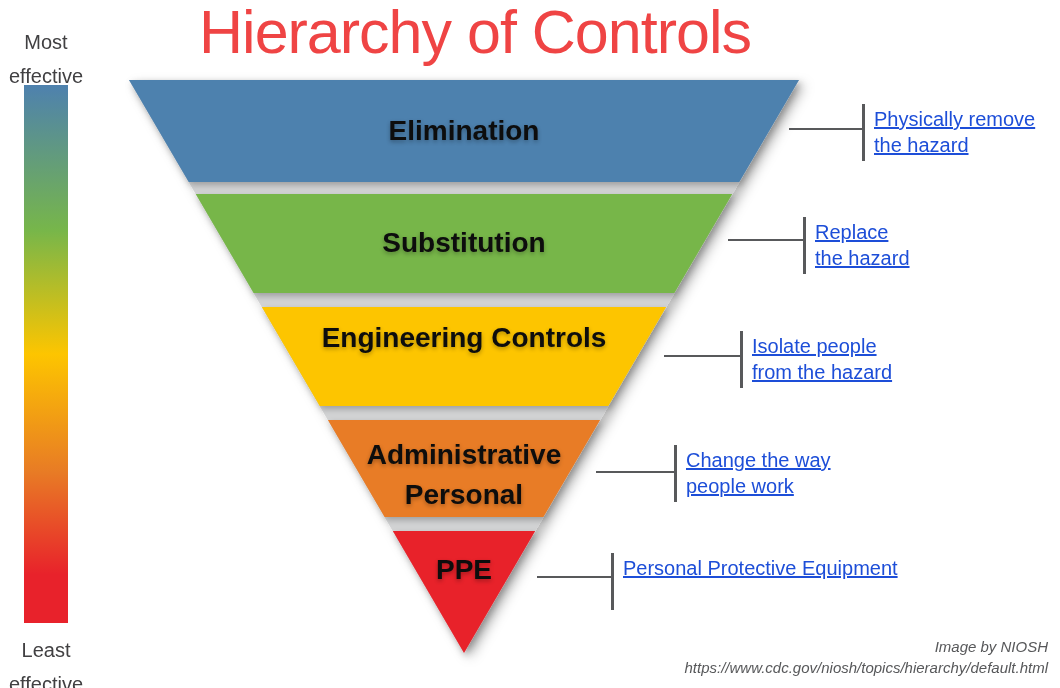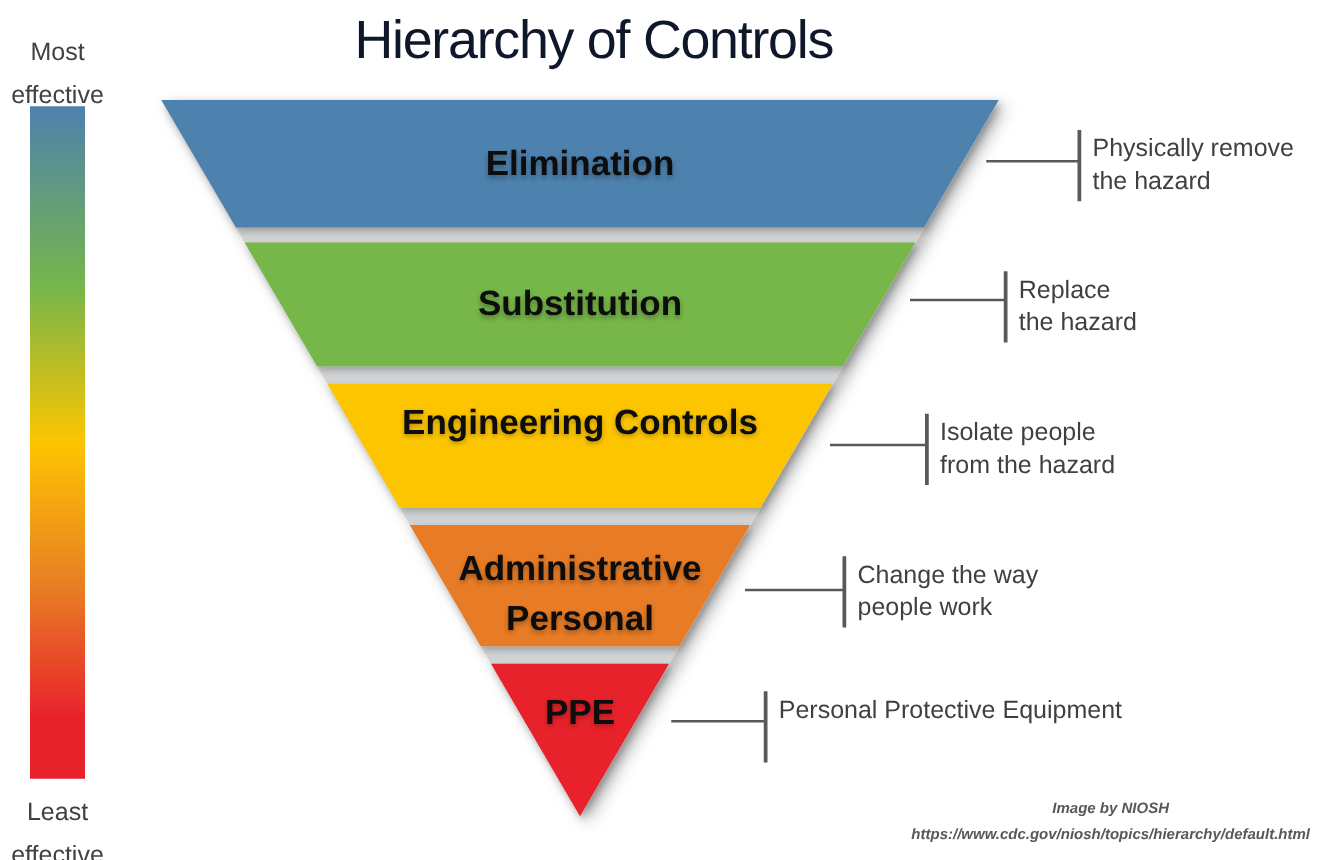--- a/index.html
+++ b/index.html
@@ -4,22 +4,22 @@
 <style>
   html,body { margin:0; padding:0; }
   body { font-family:"Liberation Sans", sans-serif; background:#ffffff; }
   #stage {
     position:relative; width:1060px; height:688px; overflow:hidden;
     background:#ffffff;
   }
   
   .title {
     position:absolute; left:140px; top:0px; width:670px;
-    text-align:center; font-size:43px; line-height:64px;
-    font-weight:400; color:#0f172a; letter-spacing:-1px;
+    text-align:center; font-size:61px; line-height:64px;
+    font-weight:400; color:#ef4444; letter-spacing:-1px;
   }
   
   .scale-label {
     position:absolute; width:92px; text-align:center;
     font-size:20px; line-height:34px; color:#414042;
   }
   .scale-label.most { left:0px; top:25px; }
   .scale-label.least { left:0px; top:633px; }
   .grad-bar {
     position:absolute; left:24px; top:85px; width:44px; height:538px;
@@ -34,42 +34,43 @@
   }
   .bl0 { left:314px; top:111px; width:300px; }
   .bl1 { left:314px; top:223px; width:300px; }
   .bl2 { left:314px; top:318px; width:300px; }
   .bl3 { left:307px; top:435px; width:314px; }
   .bl4 { left:314px; top:550px; width:300px; }
   
   .conn-line { position:absolute; height:2px; background:#58595b; }
   .conn-bar  { position:absolute; width:3px;  background:#58595b; }
   .ann-text  {
-    position:absolute; font-size:20px; line-height:26px; color:#404040;
+    position:absolute; font-size:20px; line-height:26px; color:#1d4ed8;
     white-space:nowrap;
+    text-decoration:underline;
   }
   .a0 .conn-line { left:789px; top:128px; width:75px; }
   .a0 .conn-bar  { left:862px; top:104px; height:57px; }
   .a0 .ann-text  { left:874px; top:106px; }
   .a1 .conn-line { left:728px; top:239px; width:76px; }
   .a1 .conn-bar  { left:803px; top:217px; height:57px; }
   .a1 .ann-text  { left:815px; top:219px; }
   .a2 .conn-line { left:664px; top:355px; width:77px; }
   .a2 .conn-bar  { left:740px; top:331px; height:57px; }
   .a2 .ann-text  { left:752px; top:333px; }
   .a3 .conn-line { left:596px; top:471px; width:79px; }
   .a3 .conn-bar  { left:674px; top:445px; height:57px; }
   .a3 .ann-text  { left:686px; top:447px; }
   .a4 .conn-line { left:537px; top:576px; width:75px; }
   .a4 .conn-bar  { left:611px; top:553px; height:57px; }
   .a4 .ann-text  { left:623px; top:555px; }
   
   .credit {
-    position:absolute; right:12px; top:636px; text-align:center;
-    font-style:italic; font-size:12px; line-height:21px; color:#57585a;font-weight:bold;
+    position:absolute; right:12px; top:636px; text-align:right;
+    font-style:italic; font-size:15px; line-height:21px; color:#57585a;
   }
 </style>
 </head>
 <body>
 
 <div id="stage">
 
   <div class="title">Hierarchy of Controls</div>
 
   <div class="scale-label most">Most effective</div>

